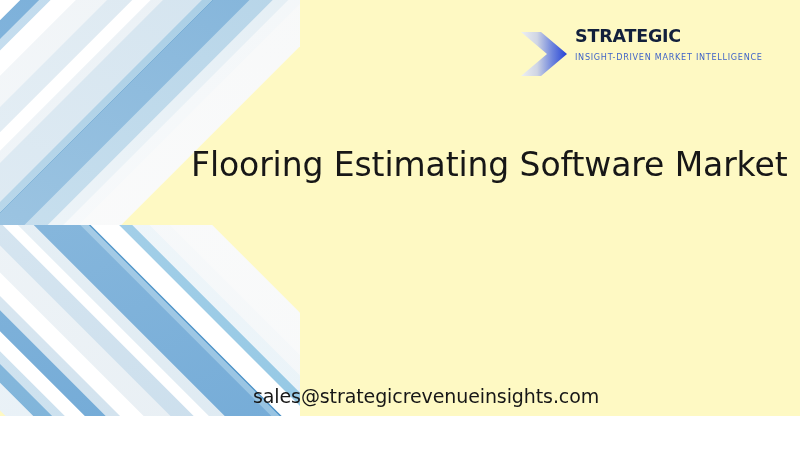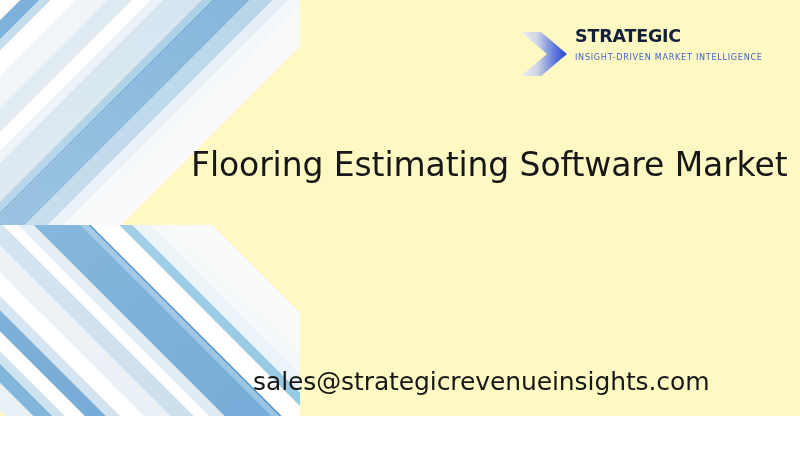--- a/index.html
+++ b/index.html
@@ -96,23 +96,23 @@
     line-height: 44px;
     color: #171717;
     white-space: nowrap;
     letter-spacing: -0.1px;
   }
 
   
   .email {
     position: absolute;
     left: 253px;
-    top: 365px;
+    top: 379px;
     font-family: "DejaVu Sans", sans-serif;
-    font-size: 25px;
+    font-size: 19px;
     line-height: 34px;
     color: #171717;
     white-space: nowrap;
     letter-spacing: -0.1px;
   }
 </style>
 </head>
 <body>
 
 <div id="slide">

